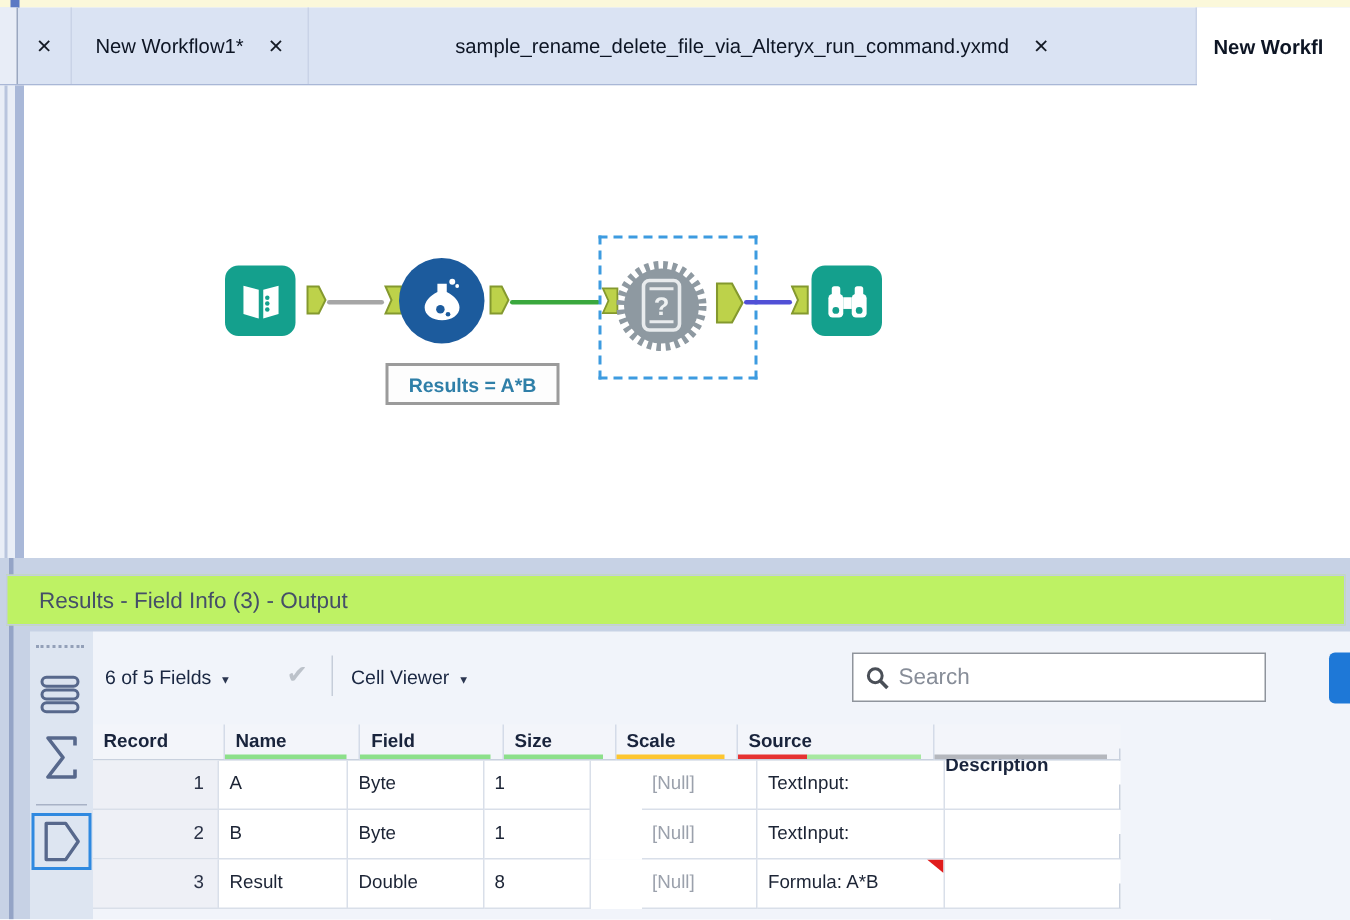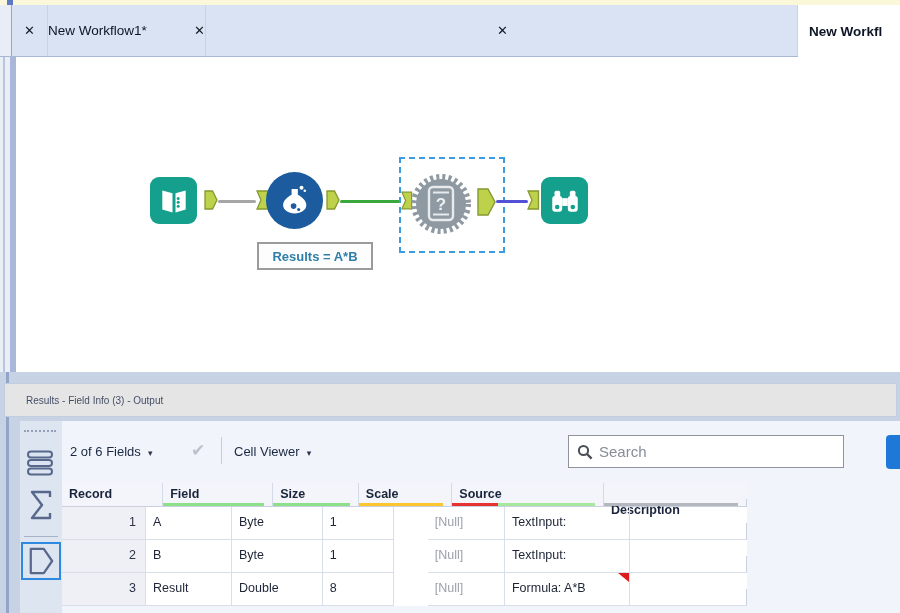--- a/index.html
+++ b/index.html
@@ -14,21 +14,21 @@
   
   .tab-bar { position:absolute; left:0; top:5px; width:900px; height:52px; background:#dae3f3;
              border-bottom:1px solid #a9b7d6; display:flex; align-items:stretch; }
   .tab-frag { width:12px; border-right:1px solid #9aa7c0; background:#e8edf7; }
   .tab-close-cell { display:flex; align-items:center; justify-content:center; width:36px;
                     border-right:1px solid #c9d3e7; cursor:pointer; }
   .tab-x { font-size:13px; font-weight:700; color:#141a24; line-height:1; }
   .tab { display:flex; align-items:center; justify-content:center; gap:14px;
          border-right:1px solid #c9d3e7; font-size:13.5px; color:#0d1524; white-space:nowrap; }
   .tab .tab-x { margin-left:2px; }
-  .tab.t1 { width:158px;justify-content:space-between; }
+  .tab.t1 { width:158px; }
   .tab.t2 { width:592px; }
   .tab.active { flex:1; background:#ffffff; font-weight:600; justify-content:flex-start;
                 padding-left:11px; border-right:none; height:53px; overflow:hidden; }
 
   
   .canvas-bg { position:absolute; left:16px; top:57px; width:884px; height:315px; background:#ffffff; }
   .canvas-gutter { position:absolute; left:0; top:57px; width:16px; height:315px; background:#e9eef7; }
   .canvas-gutter .line { position:absolute; left:3px; top:0; width:2px; height:100%; background:#b9c5de; }
   .canvas-gutter .band { position:absolute; left:10px; top:0; width:6px; height:100%; background:#a9b8d8; }
 
@@ -45,23 +45,23 @@
   .selection-box { position:absolute; left:399px; top:157px; width:106px; height:96px;
                    border:2px dashed #3d9be0; background:transparent; }
   .gear-wrap { position:absolute; left:405px; top:168px; width:72px; height:72px; }
   .annotation { position:absolute; left:257px; top:242px; width:116px; height:28px; background:#fdfdfd;
                 border:2px solid #9b9b9b; display:flex; align-items:center; justify-content:center;
                 font-size:13px; font-weight:700; color:#2f7fa8; }
 
   
   .results-outer { position:absolute; left:0; top:372px; width:900px; height:241px; background:#c7d2e5; }
   .results-gutter-line { position:absolute; left:6px; top:372px; width:3px; height:241px; background:#94a4c6; }
-  .results-title-bar { position:absolute; left:4px; top:383px; width:893px; height:34px; background:#e5e5e5;
+  .results-title-bar { position:absolute; left:4px; top:383px; width:893px; height:34px; background:#bef264;
                        border:1px solid #c3cde0; display:flex; align-items:center; padding-left:21px;
-                       font-size:10px; color:#454f68; }
+                       font-size:15px; color:#454f68; }
   .icon-strip { position:absolute; left:20px; top:421px; width:42px; height:192px; background:#dde5f1; }
   .results-content { position:absolute; left:62px; top:421px; width:838px; height:192px; background:#f1f4fa; }
 
   .grip { position:absolute; left:24px; top:430px; width:32px; height:3px; border-top:2px dotted #93a0b8; }
   .strip-btn { position:absolute; cursor:pointer; }
   .strip-sep { position:absolute; left:24px; top:536px; width:34px; height:1px; background:#a8b2c6; }
   .strip-sel { position:absolute; left:21px; top:542px; width:40px; height:38px; border:2px solid #2f89e0;
                display:flex; align-items:center; justify-content:center; cursor:pointer; }
 
   .tb-item { position:absolute; font-size:13px; color:#1a2742; white-space:nowrap; }
@@ -107,20 +107,21 @@
   <div class="tab-bar">
     <div class="tab-frag"></div>
     <div class="tab-close-cell">
       <span class="tab-x">✕</span>
     </div>
     <div class="tab t1">
       <span>New Workflow1*</span>
       <span class="tab-x">✕</span>
     </div>
     <div class="tab t2">
+      <span>sample_rename_delete_file_via_Alteryx_run_command.yxmd</span>
       <span class="tab-x">✕</span>
     </div>
     <div class="tab active">
       <span>New Workfl</span>
     </div>
   </div>
 
   <div class="canvas-gutter">
     <div class="line"></div>
       <div class="band"></div>
@@ -230,21 +231,21 @@
     </svg>
   </div>
   <div class="strip-sep"></div>
   <div class="strip-sel">
     <svg width="26" height="30" viewBox="0 0 28 32">
       <path d="M3,3 H17 L26,16 L17,29 H3 Z" fill="none" stroke="#57688c" stroke-width="2.4" stroke-linejoin="round"></path>
     </svg>
   </div>
 
   <div class="tb-item" style="left:70px; top:444px;">
-    <span>2 of 6 Fields</span>
+    <span>6 of 5 Fields</span>
     &nbsp;<span class="caret">▾</span>
   </div>
   <div class="apply-check">
     <span>✔</span>
   </div>
   <div class="tb-sep"></div>
   <div class="tb-item" style="left:234px; top:444px;">
     <span>Cell Viewer</span>
     &nbsp;<span class="caret">▾</span>
   </div>
@@ -254,20 +255,21 @@
       <circle cx="6.5" cy="6.5" r="4.6" fill="none" stroke="#4a4f57" stroke-width="2"></circle>
       <line x1="10" y1="10" x2="14.6" y2="14.6" stroke="#4a4f57" stroke-width="2.4"></line>
     </svg>
     <input type="text" placeholder="Search" style="">
   </div>
   <div class="go-btn"></div>
 
   <div class="grid">
     <div class="thead">
       <div class="th c0"><span>Record</span></div>
+      <div class="th c1"><span>Name</span><i class="ul green"></i></div>
       <div class="th c2"><span>Field</span><i class="ul green"></i></div>
       <div class="th c3"><span>Size</span><i class="ul green"></i></div>
       <div class="th c4"><span>Scale</span><i class="ul yellow"></i></div>
       <div class="th c5"><span>Source</span><i class="ul redgreen"></i></div>
       <div class="th c6"><span>Description</span><i class="ul gray"></i></div>
     </div>
     <div class="trow">
       <div class="td rec c0">1</div>
       <div class="td c1">A</div>
       <div class="td c2">Byte</div>

